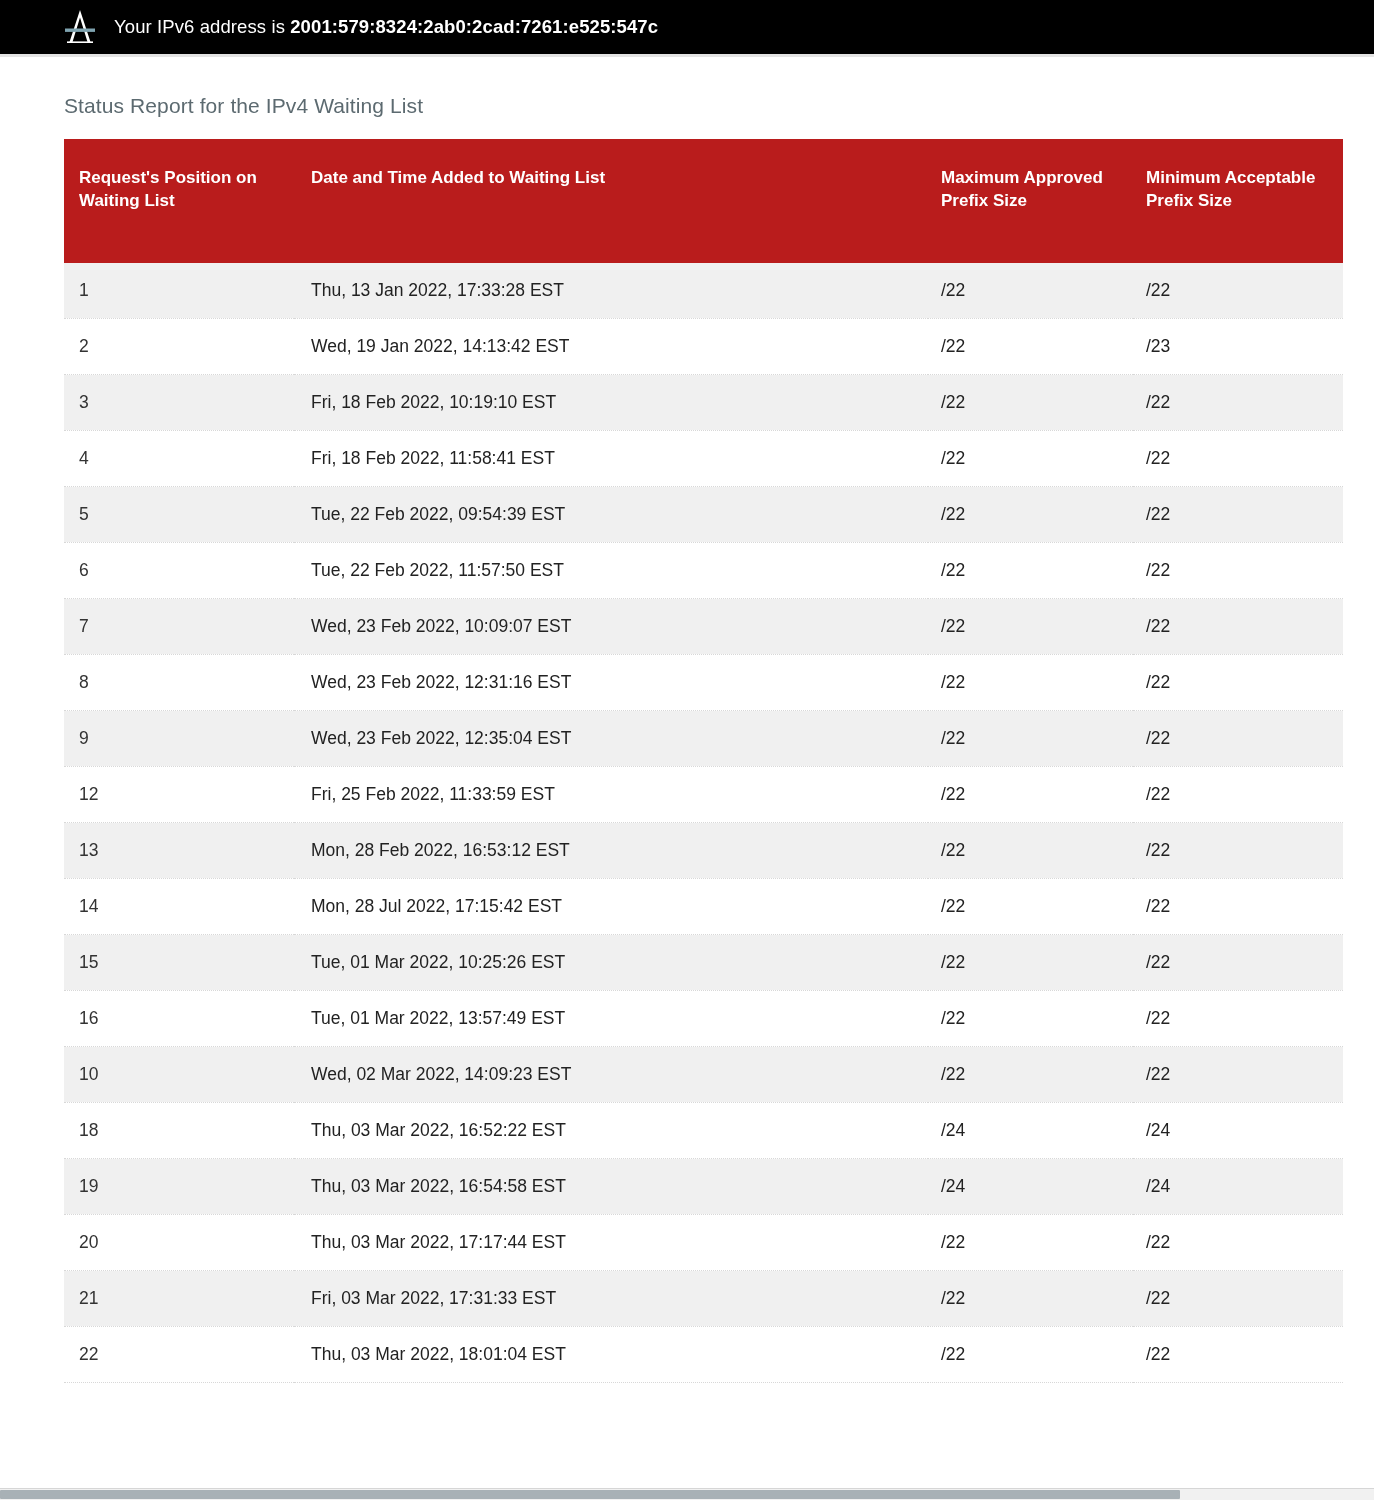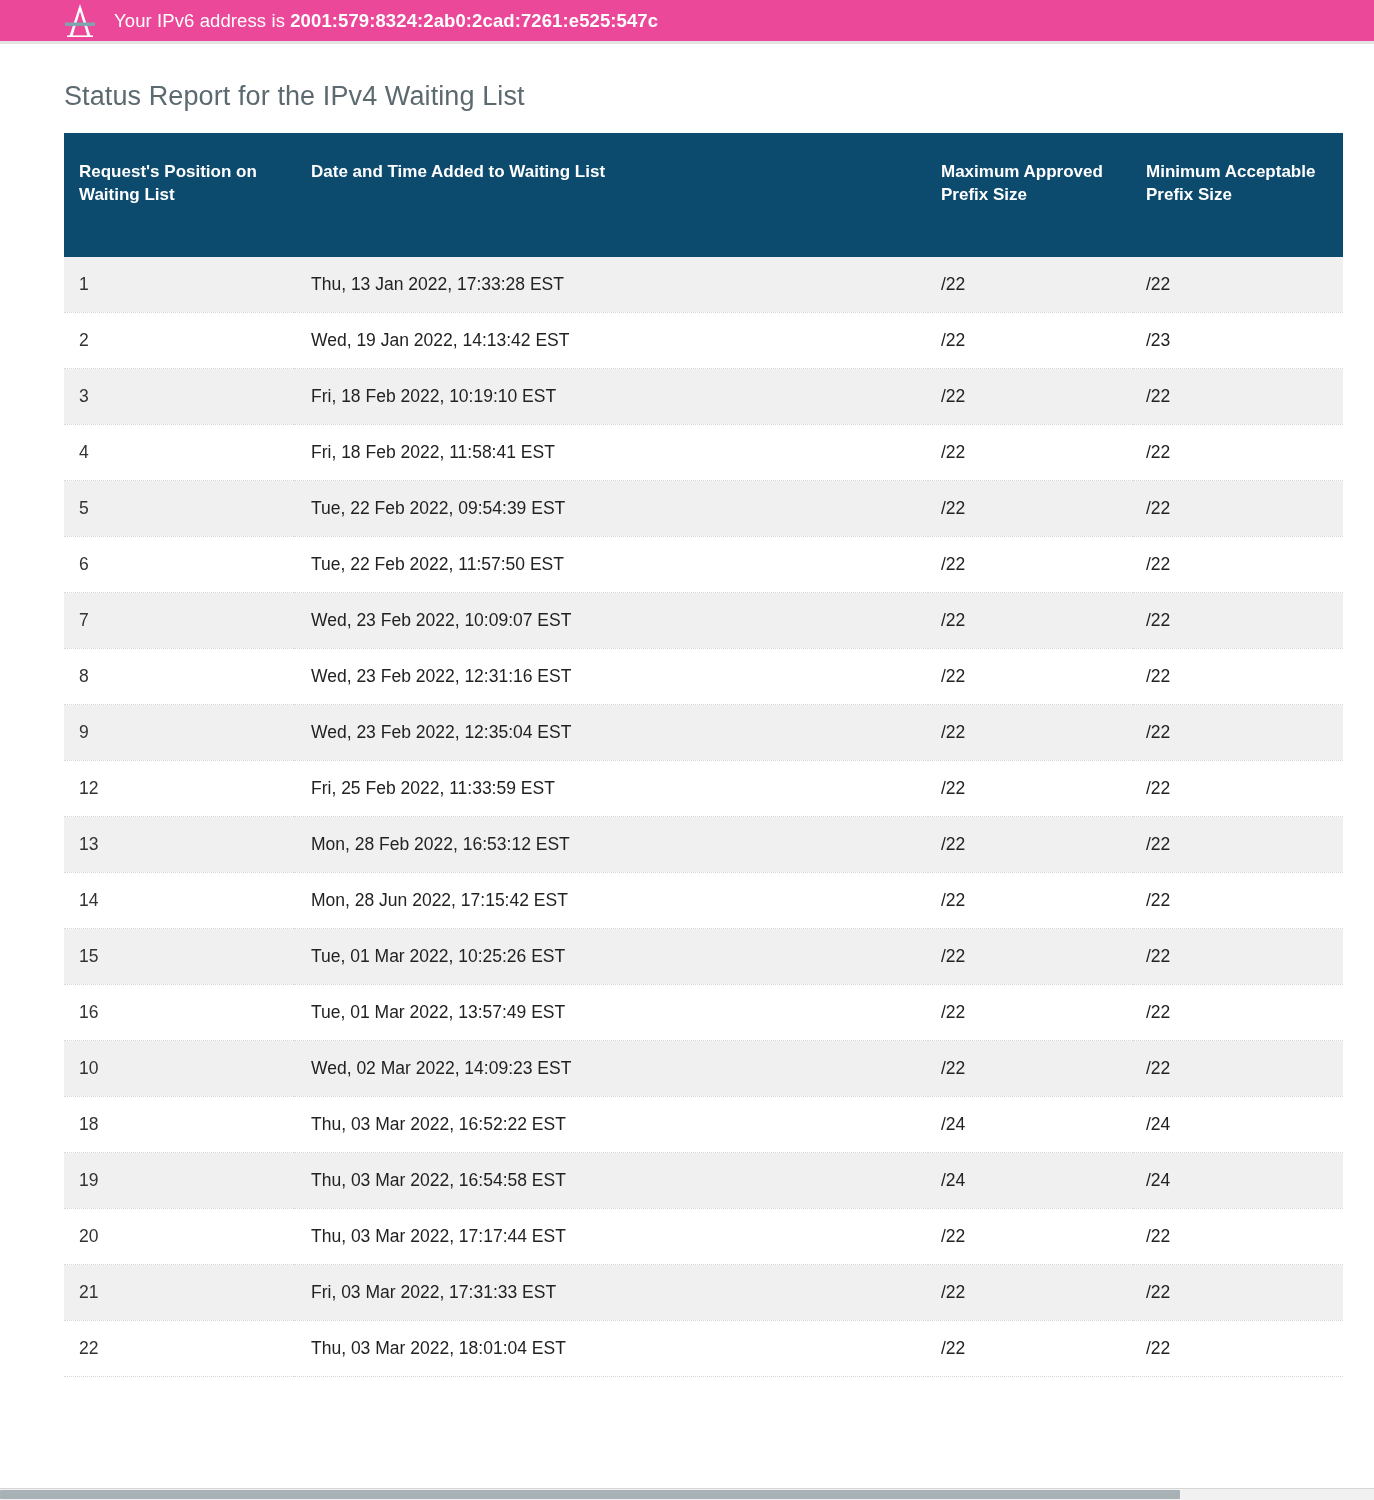--- a/index.html
+++ b/index.html
@@ -8,22 +8,22 @@
     margin: 0; padding: 0;
     width: 1374px; height: 1500px;
     background: #ffffff;
     font-family: "Liberation Sans", sans-serif;
     overflow: hidden;
   }
 
   
   #ipv6-banner {
     position: relative;
-    height: 44px;
-    background: #ec4899;
+    height: 57px;
+    background: #000000;
     border-bottom: 3px solid #e4e4e4;
     display: flex;
     align-items: center;
     padding-left: 62px;
   }
   #ipv6-banner .logo {
     width: 36px; height: 40px;
     margin-right: 16px;
     display: flex; align-items: center; justify-content: center;
     flex: 0 0 auto;
@@ -36,40 +36,40 @@
   }
   #ipv6-banner .banner-text .addr {
     font-weight: bold;
   }
 
   
   #page-body {
     padding: 0 32px 0 64px;
   }
   #page-title {
-    font-size: 27px;
+    font-size: 21px;
     font-weight: normal;
     color: #5c6a70;
     margin: 37px 0 21px 0;
     letter-spacing: 0.1px;
   }
 
   
   .table-scroll {
     position: relative;
     width: 1279px;
     overflow: hidden;
   }
   table.waiting-list {
     border-collapse: collapse;
     width: 1279px;
     table-layout: fixed;
   }
   table.waiting-list thead th {
-    background: #0c4a6e;
+    background: #b91c1c;
     color: #ffffff;
     font-size: 17px;
     font-weight: bold;
     text-align: left;
     vertical-align: top;
     padding: 27px 16px 27px 16px;
     line-height: 1.38;
     height: 124px;
   }
   table.waiting-list thead th.col-pos    { width: 230px; padding-left: 15px; }
@@ -203,21 +203,21 @@
             <td class="c-min">/22</td>
           </tr>
           <tr class="odd">
             <td class="c-pos">13</td>
             <td class="c-date">Mon, 28 Feb 2022, 16:53:12 EST</td>
             <td class="c-max">/22</td>
             <td class="c-min">/22</td>
           </tr>
           <tr class="even">
             <td class="c-pos">14</td>
-            <td class="c-date">Mon, 28 Jun 2022, 17:15:42 EST</td>
+            <td class="c-date">Mon, 28 Jul 2022, 17:15:42 EST</td>
             <td class="c-max">/22</td>
             <td class="c-min">/22</td>
           </tr>
           <tr class="odd">
             <td class="c-pos">15</td>
             <td class="c-date">Tue, 01 Mar 2022, 10:25:26 EST</td>
             <td class="c-max">/22</td>
             <td class="c-min">/22</td>
           </tr>
           <tr class="even">

